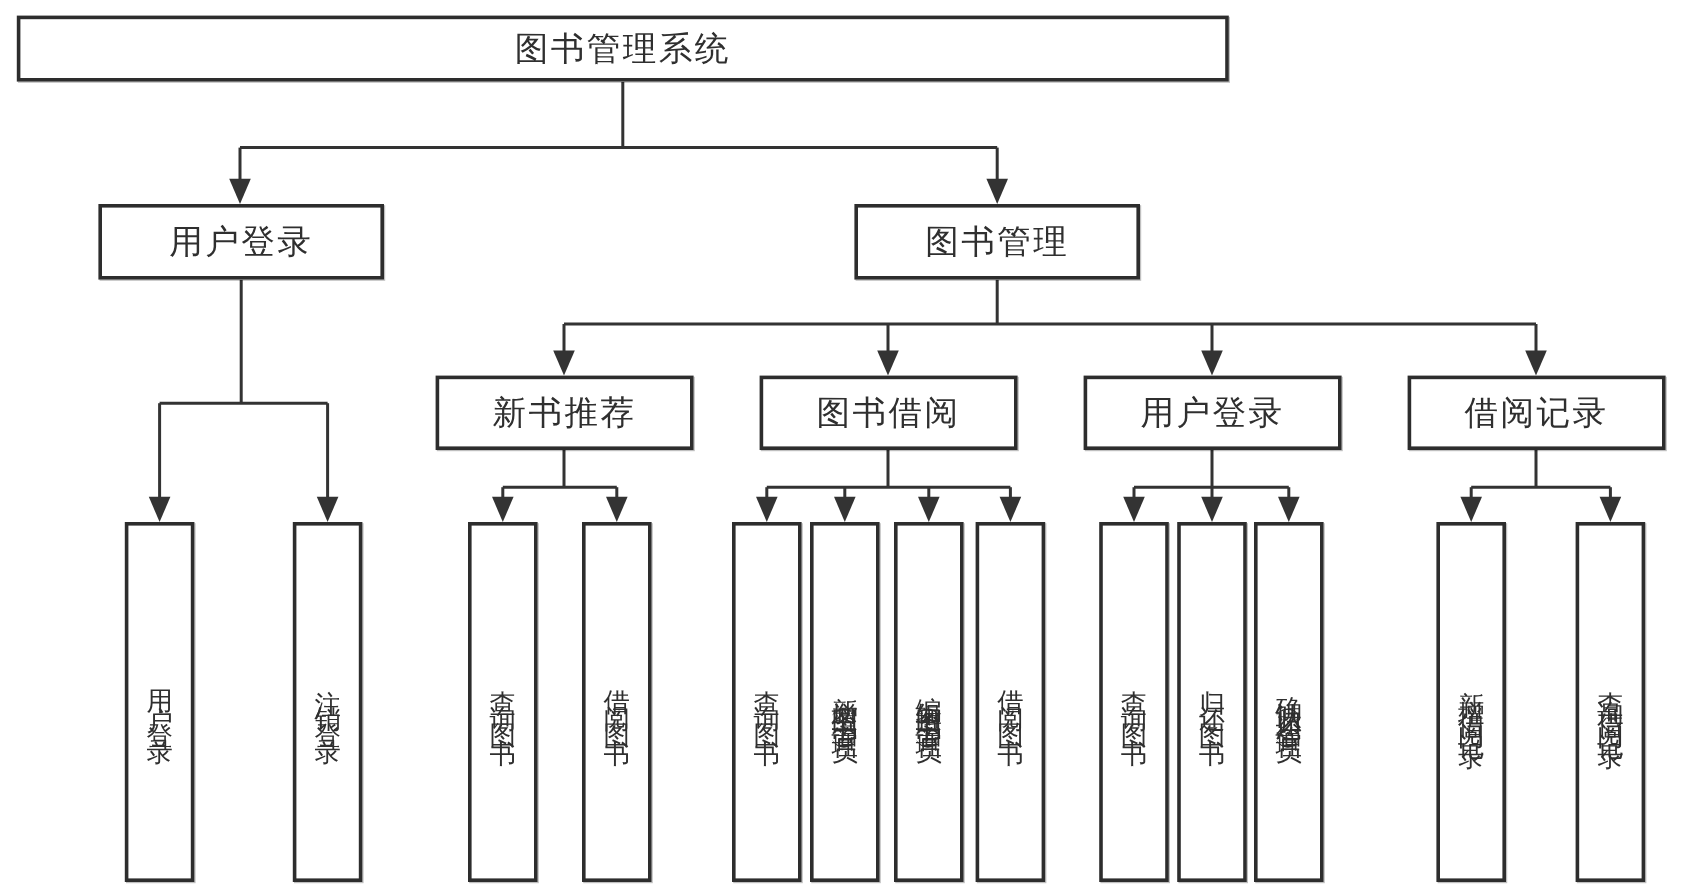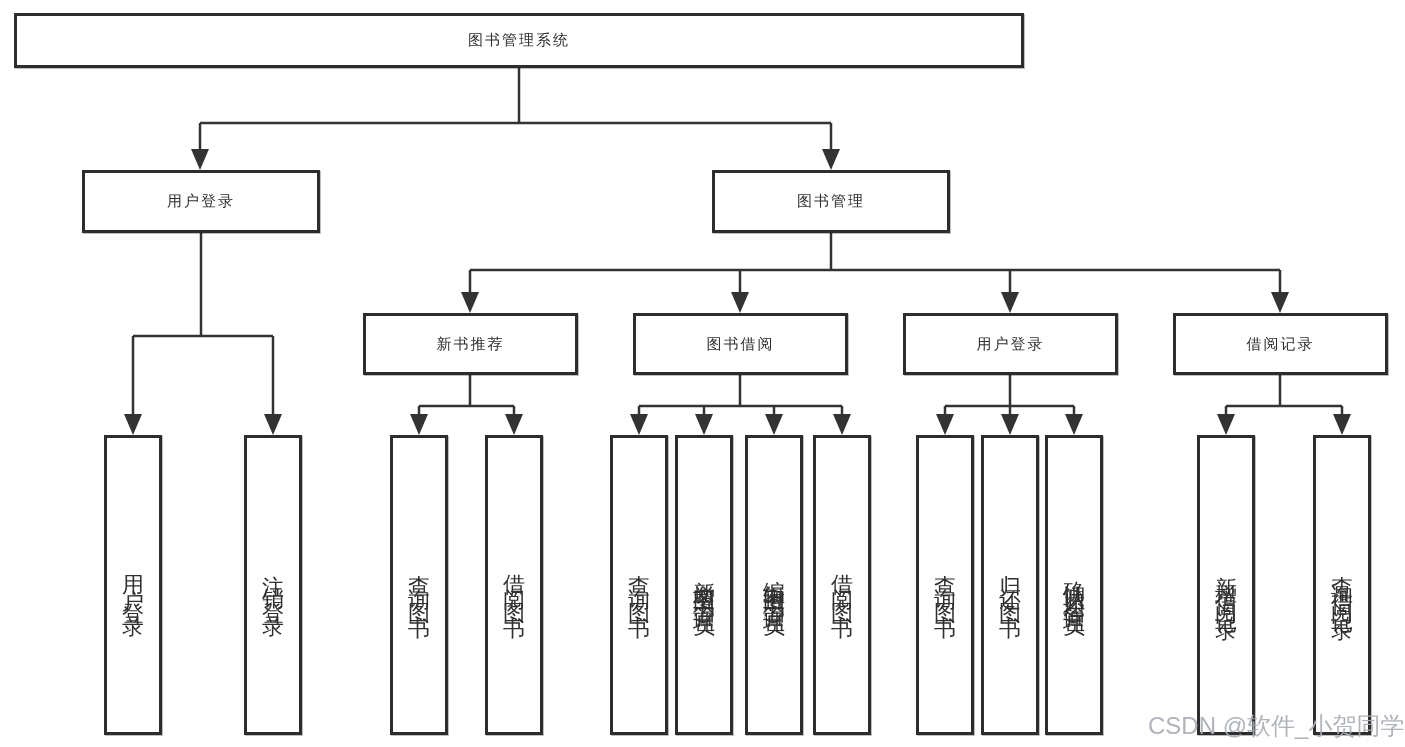--- a/index.html
+++ b/index.html
@@ -12,21 +12,21 @@
     overflow:hidden;
   }
   .connectors{position:absolute;left:0;top:0;width:1405px;height:747px;}
   .connectors line{stroke:#333333;stroke-width:2.5;}
   .connectors polygon{fill:#333333;}
   .hbox{
     position:absolute;
     border:3px solid #2d2d2d;
     background:#ffffff;
     display:flex;align-items:center;justify-content:center;
-    font-size:15px;color:#2f2f2f;
+    font-size:28px;color:#2f2f2f;
     letter-spacing:2px;
     box-shadow:1px 1px 0 rgba(0,0,0,0.25);
   }
   .vbox{
     position:absolute;top:435px;
     width:58px;height:300px;
     border:3px solid #2d2d2d;
     background:#ffffff;
     display:flex;align-items:center;justify-content:center;
     writing-mode:vertical-rl;text-orientation:mixed;
@@ -134,15 +134,14 @@
   <div class="vbox ls-narrow" style="left:745px;">编辑图书（管理员）</div>
   <div class="vbox ls-wide" style="left:813px;">借阅图书</div>
 
   <div class="vbox ls-wide" style="left:916px;">查询图书</div>
   <div class="vbox ls-wide" style="left:981px;">归还图书</div>
   <div class="vbox ls-narrow" style="left:1045px;">确认归还（管理员）</div>
 
   <div class="vbox ls-mid" style="left:1197px;">新增借阅记录</div>
   <div class="vbox ls-mid" style="left:1313px;">查询借阅记录</div>
 
-  <div class="watermark">CSDN @软件_小贺同学</div>
 
 </div>
 
 </body></html>

